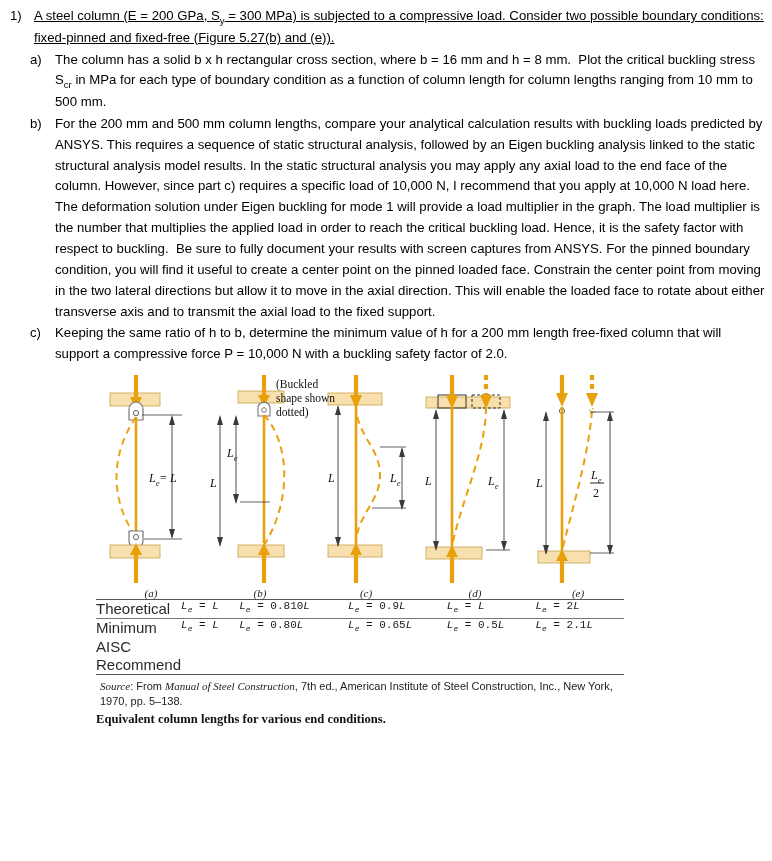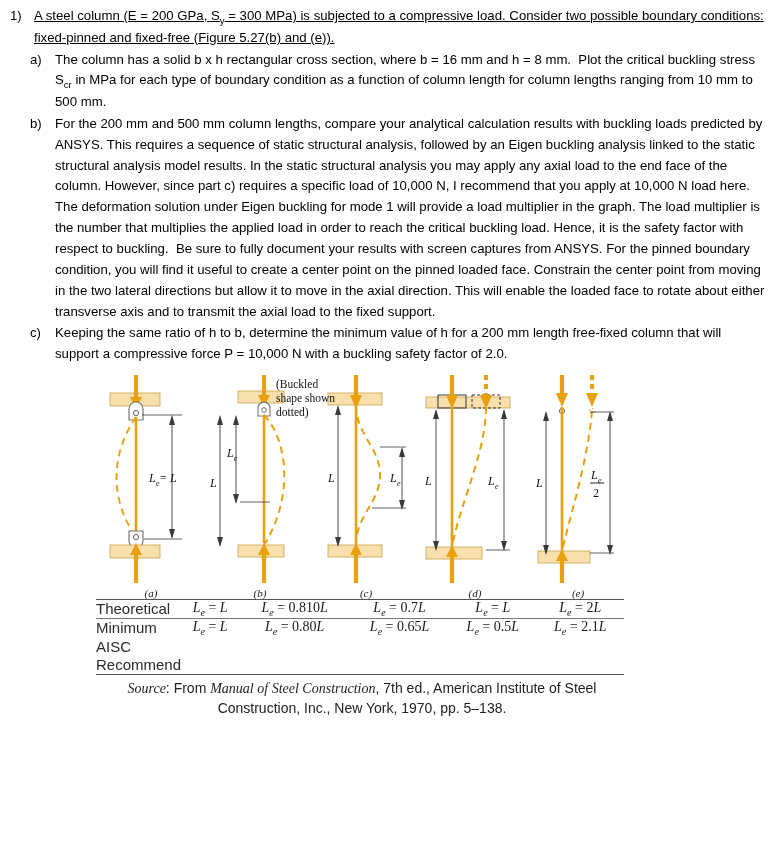--- a/index.html
+++ b/index.html
@@ -103,35 +103,35 @@
   .row-label {
     font-family: Liberation Sans, sans-serif;
     font-size: 15px;
     line-height: 1.22;
     color: #2a2a2a;
     padding: 4px 0 4px 4px;
     white-space: pre-line;
     width: 62px;
   }
   .cell-val {
-    text-align: center;
+    text-align: left;
     font-style: italic;
-    font-size: 14px;
+    font-size: 11px;
     padding: 6px 0 6px 0;
+    font-family: Liberation Mono, monospace;
   }
   .cell-val .ital { font-style: italic; }
   .cell-val .num  { font-style: normal; }
 
   .source {
     font-family: "Liberation Sans", sans-serif;
-    font-size: 14px;
+    font-size: 11px;
     color: #222;
     padding: 4px 0 3px 4px;
     line-height: 1.3;
-    text-align: center;
   }
   .source .sw { font-family: "Liberation Serif", serif; font-style: italic; }
   .source .lbl { font-family: "Liberation Serif", serif; font-style: italic; }
 
   .fig-label {
     margin-top: 9px;
     font-family: "Liberation Sans", sans-serif;
     font-size: 10px;
     font-weight: bold;
     letter-spacing: .2px;
@@ -417,21 +417,21 @@
     <tbody>
         <tr>
       <td class="row-label rule-top rule-thin">Theoretical</td>
       <td class="cell-val rule-top rule-thin">
         <span class="ital">L</span><sub class="ital">e</sub> <span class="num">=</span> <span class="ital">L</span>
       </td>
       <td class="cell-val rule-top rule-thin">
         <span class="ital">L</span><sub class="ital">e</sub> <span class="num">= 0.810</span><span class="ital">L</span>
       </td>
       <td class="cell-val rule-top rule-thin">
-        <span class="ital">L</span><sub class="ital">e</sub> <span class="num">= 0.7</span><span class="ital">L</span>
+        <span class="ital">L</span><sub class="ital">e</sub> <span class="num">= 0.9</span><span class="ital">L</span>
       </td>
       <td class="cell-val rule-top rule-thin">
         <span class="ital">L</span><sub class="ital">e</sub> <span class="num">=</span> <span class="ital">L</span>
       </td>
       <td class="cell-val rule-top rule-thin">
         <span class="ital">L</span><sub class="ital">e</sub> <span class="num">= 2</span><span class="ital">L</span>
       </td>
     </tr>
     <tr>
       <td class="row-label rule-bottom">Minimum AISC Recommend</td>
@@ -451,14 +451,15 @@
         <span class="ital">L</span><sub class="ital">e</sub> <span class="num">= 2.1</span><span class="ital">L</span>
       </td>
     </tr>
   </tbody>
     </table>
 
   <div class="source">
     <span class="lbl">Source</span><span>: From </span><span class="sw">Manual of Steel Construction</span><span>, 7th ed., American Institute of Steel Construction, Inc., New York, 1970, pp. 5–138.</span>
   </div>
 
+  <div class="fig-caption">Equivalent column lengths for various end conditions.</div>
 
 </div>
 
 </body></html>

